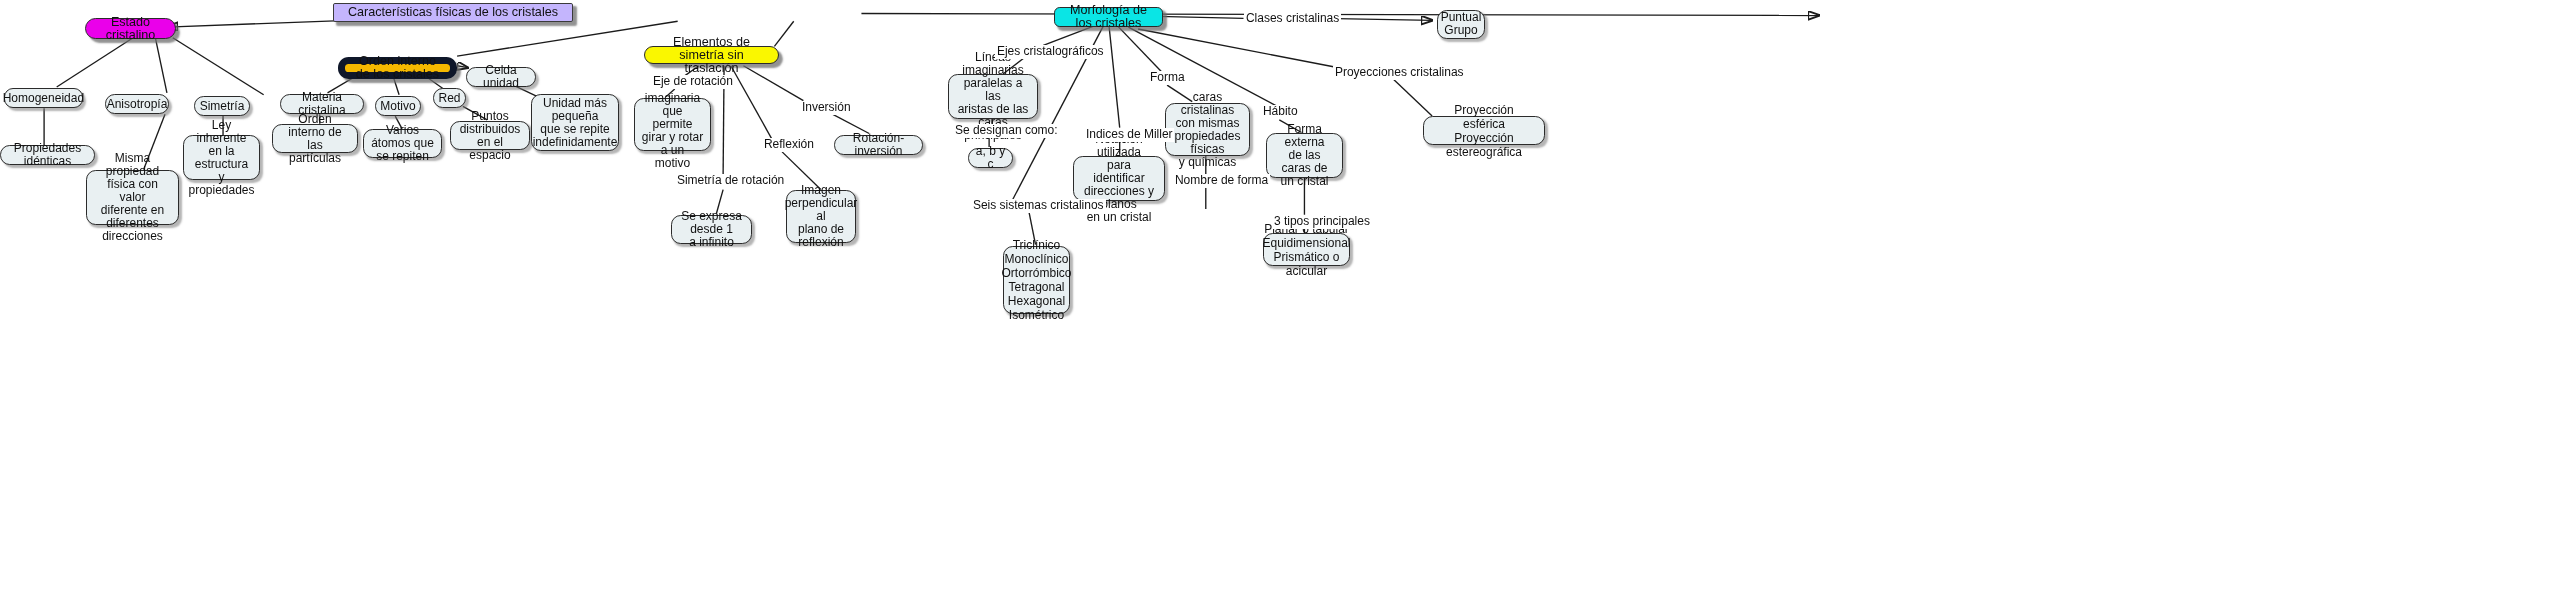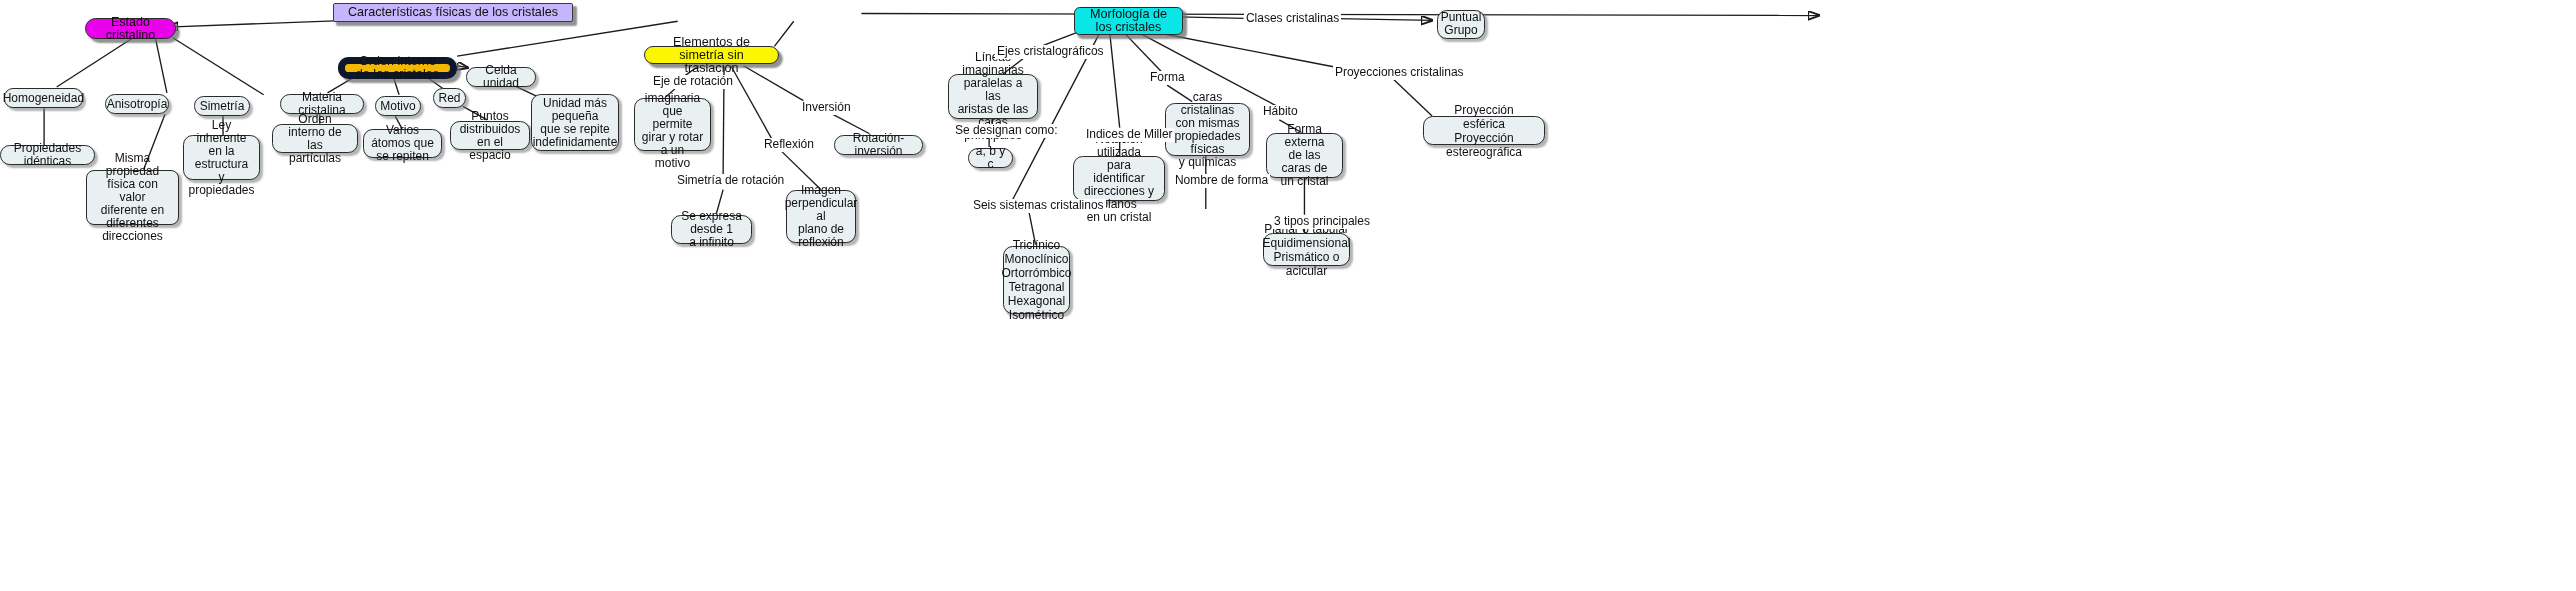--- a/index.html
+++ b/index.html
@@ -171,41 +171,41 @@
   </div>
 
   <div class="node root-orange2" style="left:338px; top:57px; width:119px; height:18.4px;">
     <span>Orden interno de los cristales</span>
   </div>
 
   <div class="node root-yellow" style="left:644px; top:46px; width:135px; height:18.4px;">
     <span>Elementos de simetría sin traslación</span>
   </div>
 
-  <div class="node root-cyan" style="left:1054px; top:6.8px; width:109px; height:28px;margin-left:20px;">
+  <div class="node root-cyan" style="left:1054px; top:6.8px; width:109px; height:20px;">
     <span>Morfología de los cristales</span>
   </div>
 
   <div class="node concept" style="left:3.9px; top:88px; width:79px; height:20.3px;border-radius:9px;">
     <span>Homogeneidad</span>
   </div>
 
   <div class="node concept" style="left:105px; top:94px; width:64px; height:20.3px;">
     <span>Anisotropía</span>
   </div>
 
   <div class="node concept" style="left:194px; top:96px; width:56px; height:20.3px;">
     <span>Simetría</span>
   </div>
 
   <div class="node concept" style="left:0px; top:145px; width:95px; height:20.3px;">
     <span>Propiedades idénticas</span>
   </div>
 
-  <div class="node concept" style="left:86px; top:170px; width:93px; height:55px;border-radius:8px;">
+  <div class="node concept" style="left:86px; top:170px; width:93px; height:55px;">
     <span>Misma propiedad
 física con valor
 diferente en
 diferentes direcciones</span>
   </div>
 
   <div class="node concept" style="left:183px; top:135px; width:77px; height:45px;">
     <span>Ley inherente
 en la estructura
 y propiedades</span>

